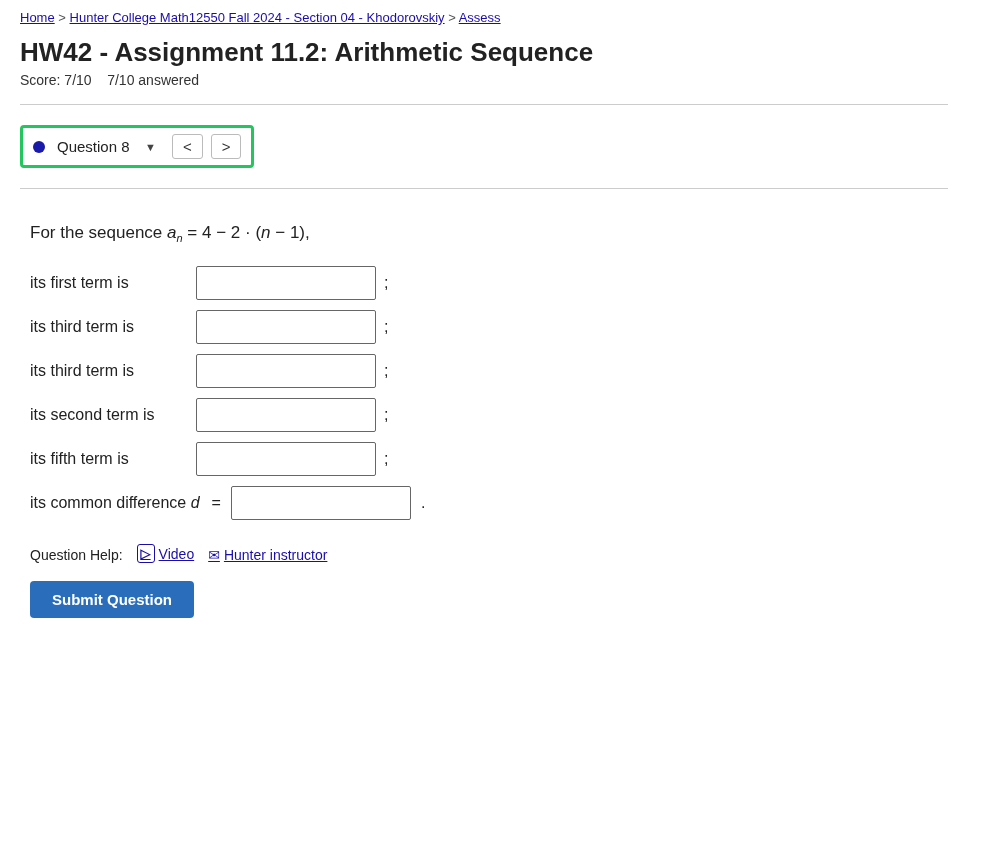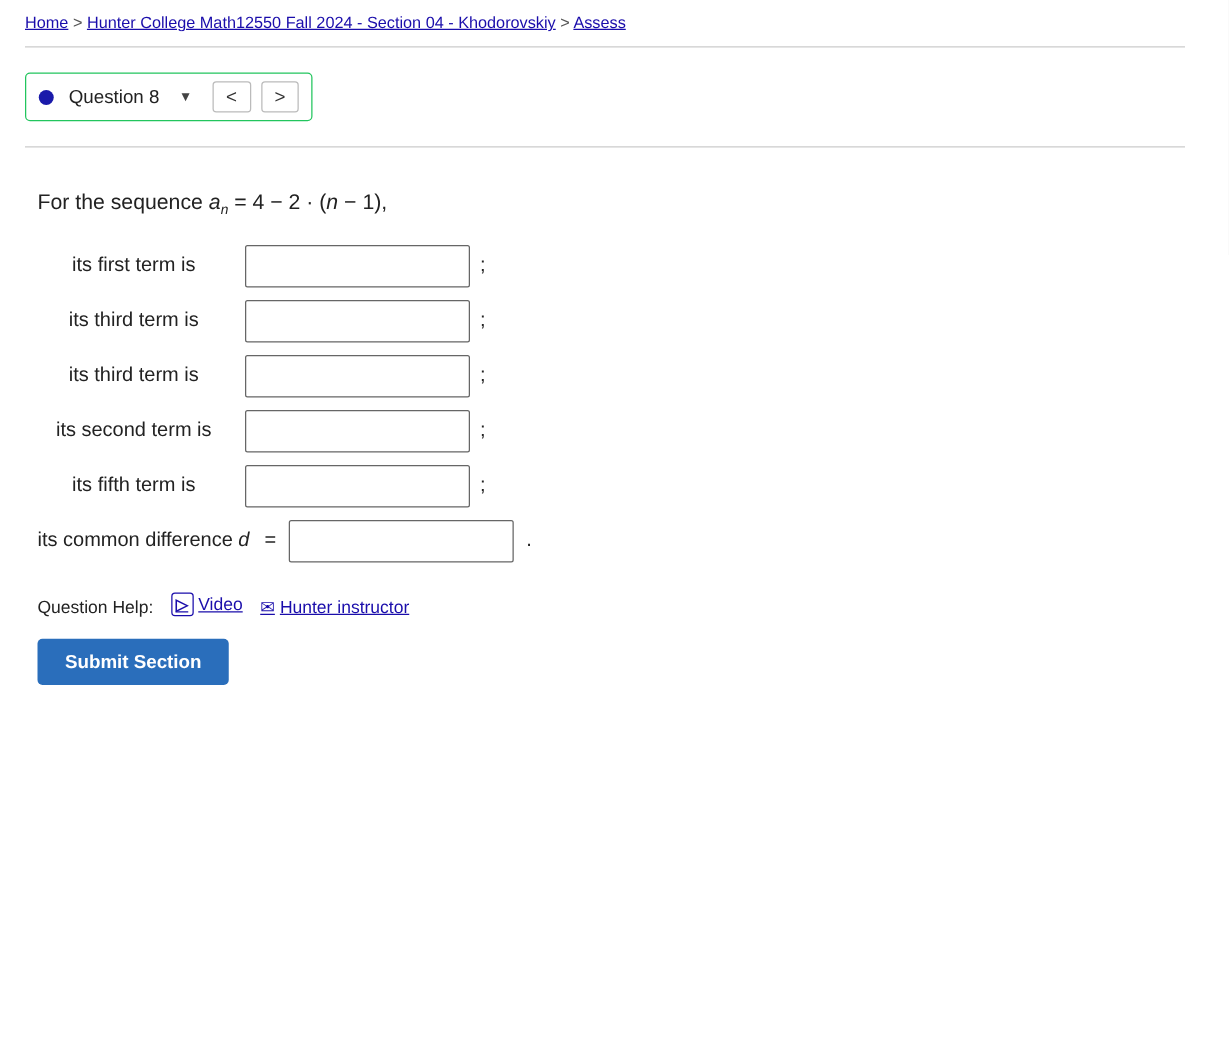--- a/index.html
+++ b/index.html
@@ -40,21 +40,21 @@
     .score-line {
       font-size: 14px;
       margin-bottom: 16px;
       color: #333;
     }
     .question-nav {
       display: flex;
       align-items: center;
       gap: 8px;
       margin-bottom: 20px;
-      border: 1px solid #22c55e;
+      border: 3px solid #22c55e;
       border-radius: 4px;
       padding: 6px 10px;
       width: fit-content;
       background: #fff;
     }
     .question-dot {
       width: 12px;
       height: 12px;
       border-radius: 50%;
       background: #1a1aaa;
@@ -101,21 +101,21 @@
     }
     .term-row {
       display: flex;
       align-items: center;
       margin-bottom: 10px;
       font-size: 16px;
       gap: 6px;
     }
     .term-label {
       min-width: 160px;
-      text-align: center;
+      text-align: left;
       padding-right: 6px;
     }
     .term-input {
       border: 1px solid #666;
       width: 180px;
       height: 34px;
       font-size: 15px;
       padding: 4px 8px;
       border-radius: 2px;
       background: #fff;
@@ -199,21 +199,27 @@
 <div class="page-wrapper">
 
   <div class="breadcrumb">
     <a>Home</a>
     <span> &gt; </span>
     <a>Hunter College Math12550 Fall 2024 - Section 04 - Khodorovskiy</a>
     <span> &gt; </span>
     <a>Assess</a>
   </div>
 
-
+  <h1 class="page-title">HW42 - Assignment 11.2: Arithmetic Sequence</h1>
+
+  <div class="score-line">
+    <span>Score: 7/10</span>
+    &nbsp;&nbsp;
+    <span>7/10 answered</span>
+  </div>
 
   <hr class="section-line">
 
   <div class="question-nav">
     <span class="question-dot"></span>
     <span class="question-label">Question 8</span>
     <span class="dropdown-arrow">▼</span>
     <button class="nav-btn">&lt;</button>
     <button class="nav-btn">&gt;</button>
   </div>
@@ -277,16 +283,16 @@
         <span class="help-icon">▷</span>
         <span>Video</span>
       </span>
       <span class="help-link">
         <span class="envelope-icon">✉</span>
         <span>Hunter instructor</span>
       </span>
     </div>
 
     
-    <button class="submit-btn">Submit Section</button>
+    <button class="submit-btn">Submit Question</button>
 
   </div>
 </div>
 
 </body></html>

